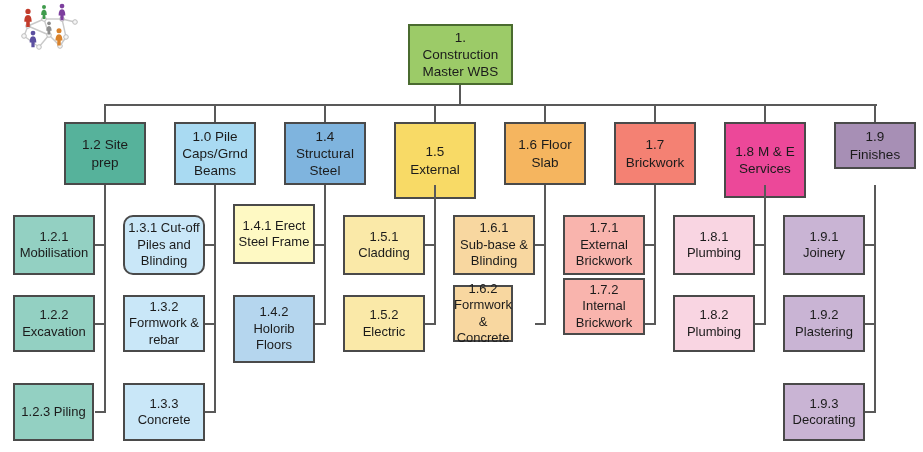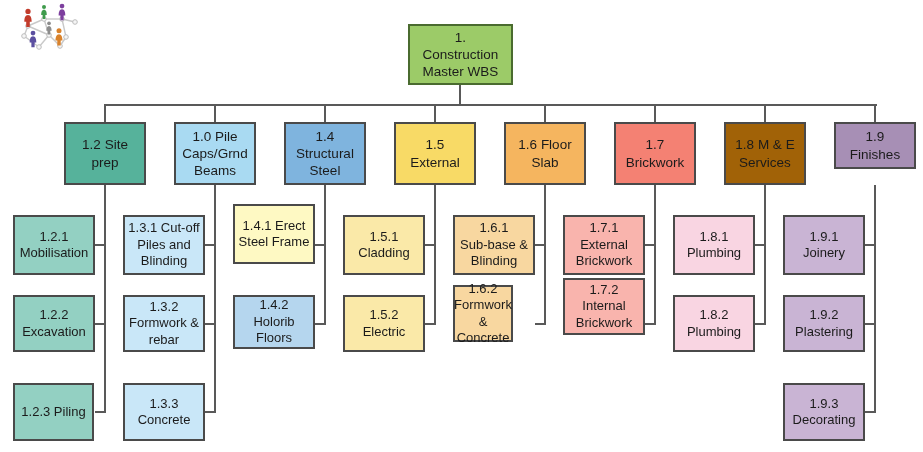--- a/index.html
+++ b/index.html
@@ -96,44 +96,44 @@
       <div class="node child" style="left: 13px; top: 295px; width: 82px; height: 57px; background: rgb(147, 208, 194); border-color: rgb(74, 74, 74);">1.2.2
 Excavation</div>
       <div class="conn" style="left: 95px; top: 411px; width: 11px; height: 2px; background: rgb(89, 89, 89);"></div>
       <div class="node child" style="left: 13px; top: 383px; width: 81px; height: 58px; background: rgb(147, 208, 194); border-color: rgb(74, 74, 74);">1.2.3 Piling</div>
       <div class="conn" style="left: 214px; top: 104px; width: 2px; height: 18px; background: rgb(89, 89, 89);"></div>
       <div class="node l2" style="left: 174px; top: 122px; width: 82px; height: 63px; background: rgb(169, 218, 242); border-color: rgb(74, 74, 74);">1.0 Pile
 Caps/Grnd
 Beams</div>
       <div class="conn" style="left: 214px; top: 185px; width: 2px; height: 228px; background: rgb(89, 89, 89);"></div>
       <div class="conn" style="left: 205px; top: 244px; width: 11px; height: 2px; background: rgb(89, 89, 89);"></div>
-      <div class="node child" style="left: 123px; top: 215px; width: 82px; height: 60px; background: rgb(201, 231, 248); border-color: rgb(74, 74, 74);">1.3.1 Cut-off
+      <div class="node child" style="left: 123px; top: 215px; width: 82px; height: 60px; background: rgb(201, 231, 248); border-color: rgb(74, 74, 74); border-radius: 10px;">1.3.1 Cut-off
 Piles and
 Blinding</div>
       <div class="conn" style="left: 205px; top: 322.5px; width: 11px; height: 2px; background: rgb(89, 89, 89);"></div>
       <div class="node child" style="left: 123px; top: 295px; width: 82px; height: 57px; background: rgb(201, 231, 248); border-color: rgb(74, 74, 74);">1.3.2
 Formwork &amp;
 rebar</div>
       <div class="conn" style="left: 205px; top: 411px; width: 11px; height: 2px; background: rgb(89, 89, 89);"></div>
       <div class="node child" style="left: 123px; top: 383px; width: 82px; height: 58px; background: rgb(201, 231, 248); border-color: rgb(74, 74, 74);">1.3.3
 Concrete</div>
       <div class="conn" style="left: 324px; top: 104px; width: 2px; height: 18px; background: rgb(89, 89, 89);"></div>
       <div class="node l2" style="left: 284px; top: 122px; width: 82px; height: 63px; background: rgb(127, 180, 222); border-color: rgb(74, 74, 74);">1.4
 Structural
 Steel</div>
       <div class="conn" style="left: 324px; top: 185px; width: 2px; height: 139.5px; background: rgb(89, 89, 89);"></div>
       <div class="conn" style="left: 315px; top: 244px; width: 11px; height: 2px; background: rgb(89, 89, 89);"></div>
       <div class="node child" style="left: 233px; top: 204px; width: 82px; height: 60px; background: #fef9c3; border-color: rgb(74, 74, 74);">1.4.1 Erect
 Steel Frame</div>
       <div class="conn" style="left: 315px; top: 322.5px; width: 11px; height: 2px; background: rgb(89, 89, 89);"></div>
-      <div class="node child" style="left: 233px; top: 295px; width: 82px; height: 54px; background: rgb(181, 214, 238); border-color: rgb(74, 74, 74);">1.4.2
+      <div class="node child" style="left: 233px; top: 295px; width: 82px; height: 68px; background: rgb(181, 214, 238); border-color: rgb(74, 74, 74);">1.4.2
 Holorib
 Floors</div>
       <div class="conn" style="left: 434px; top: 104px; width: 2px; height: 18px; background: rgb(89, 89, 89);"></div>
-      <div class="node l2" style="left: 394px; top: 122px; width: 82px; height: 63px; background: rgb(248, 218, 102); border-color: rgb(74, 74, 74);">1.5
+      <div class="node l2" style="left: 394px; top: 122px; width: 82px; height: 77px; background: rgb(248, 218, 102); border-color: rgb(74, 74, 74);">1.5
 External</div>
       <div class="conn" style="left: 434px; top: 185px; width: 2px; height: 139.5px; background: rgb(89, 89, 89);"></div>
       <div class="conn" style="left: 425px; top: 244px; width: 11px; height: 2px; background: rgb(89, 89, 89);"></div>
       <div class="node child" style="left: 343px; top: 215px; width: 82px; height: 60px; background: rgb(250, 233, 168); border-color: rgb(74, 74, 74);">1.5.1
 Cladding</div>
       <div class="conn" style="left: 425px; top: 322.5px; width: 11px; height: 2px; background: rgb(89, 89, 89);"></div>
       <div class="node child" style="left: 343px; top: 295px; width: 82px; height: 57px; background: rgb(250, 233, 168); border-color: rgb(74, 74, 74);">1.5.2
 Electric</div>
       <div class="conn" style="left: 544px; top: 104px; width: 2px; height: 18px; background: rgb(89, 89, 89);"></div>
       <div class="node l2" style="left: 504px; top: 122px; width: 82px; height: 63px; background: rgb(245, 181, 95); border-color: rgb(74, 74, 74);">1.6 Floor
@@ -153,21 +153,21 @@
       <div class="conn" style="left: 654px; top: 185px; width: 2px; height: 139.5px; background: rgb(89, 89, 89);"></div>
       <div class="conn" style="left: 645px; top: 244px; width: 11px; height: 2px; background: rgb(89, 89, 89);"></div>
       <div class="node child" style="left: 563px; top: 215px; width: 82px; height: 60px; background: rgb(249, 180, 173); border-color: rgb(74, 74, 74);">1.7.1
 External
 Brickwork</div>
       <div class="conn" style="left: 645px; top: 322.5px; width: 11px; height: 2px; background: rgb(89, 89, 89);"></div>
       <div class="node child" style="left: 563px; top: 278px; width: 82px; height: 57px; background: rgb(249, 180, 173); border-color: rgb(74, 74, 74);">1.7.2
 Internal
 Brickwork</div>
       <div class="conn" style="left: 764px; top: 104px; width: 2px; height: 18px; background: rgb(89, 89, 89);"></div>
-      <div class="node l2" style="left: 724px; top: 122px; width: 82px; height: 63px; background: #a16207; border-color: rgb(74, 74, 74);">1.8 M &amp; E
+      <div class="node l2" style="left: 724px; top: 122px; width: 82px; height: 76px; background: #ec4899; border-color: rgb(74, 74, 74);">1.8 M &amp; E
 Services</div>
       <div class="conn" style="left: 764px; top: 185px; width: 2px; height: 139.5px; background: rgb(89, 89, 89);"></div>
       <div class="conn" style="left: 755px; top: 244px; width: 11px; height: 2px; background: rgb(89, 89, 89);"></div>
       <div class="node child" style="left: 673px; top: 215px; width: 82px; height: 60px; background: rgb(249, 213, 226); border-color: rgb(74, 74, 74);">1.8.1
 Plumbing</div>
       <div class="conn" style="left: 755px; top: 322.5px; width: 11px; height: 2px; background: rgb(89, 89, 89);"></div>
       <div class="node child" style="left: 673px; top: 295px; width: 82px; height: 57px; background: rgb(249, 213, 226); border-color: rgb(74, 74, 74);">1.8.2
 Plumbing</div>
       <div class="conn" style="left: 874px; top: 104px; width: 2px; height: 18px; background: rgb(89, 89, 89);"></div>
       <div class="node l2" style="left: 834px; top: 122px; width: 82px; height: 47px; background: rgb(167, 143, 181); border-color: rgb(74, 74, 74);">1.9

